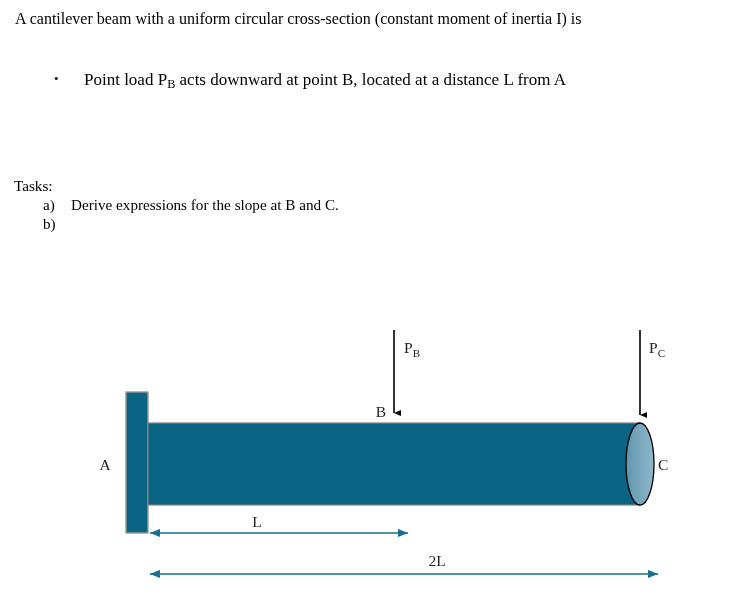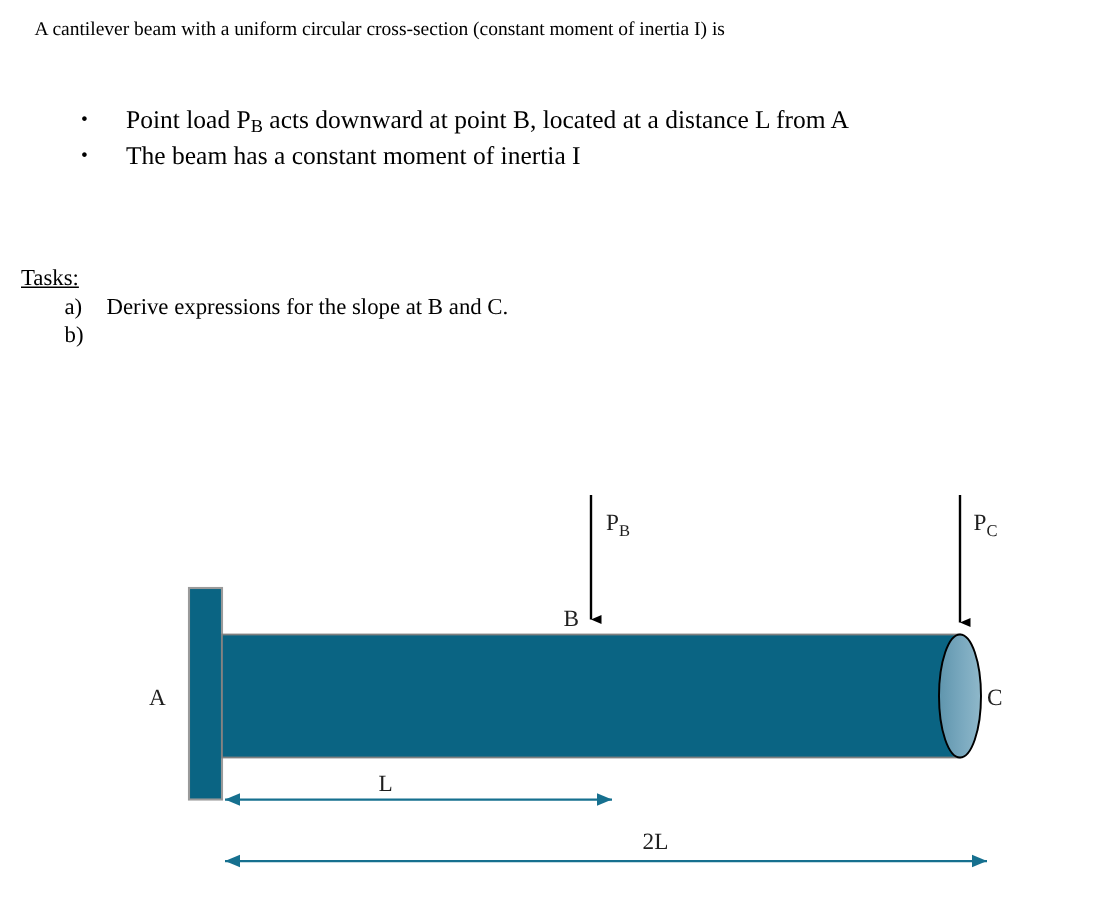--- a/index.html
+++ b/index.html
@@ -13,24 +13,24 @@
     height: 610px;
     position: relative;
     overflow: hidden;
     font-family: "Liberation Serif", "DejaVu Serif", serif;
     color: #000000;
   }
 
   
   #problem-statement {
     position: absolute;
-    left: 23px;
+    left: 15px;
     top: 8px;
     width: 716px;
-    font-size: 13px;
+    font-size: 16px;
     line-height: 21px;
   }
   #problem-statement .para {
     margin: 0;
   }
 
   
   #given-list {
     position: absolute;
     left: 14px;
@@ -55,21 +55,20 @@
     font-size: 13px;
   }
 
   
   #tasks-block {
     position: absolute;
     left: 14px;
     top: 176px;
     font-size: 15.2px;
     line-height: 19px;
-    text-decoration: underline;
   }
   #tasks-heading { margin: 0; }
   #tasks-list {
     margin: 0;
     padding: 0;
     list-style: none;
   }
   #tasks-list li {
     position: relative;
     padding-left: 29px;
@@ -108,23 +107,20 @@
 <style>#given-list li::before{content:"•";}</style></head>
 <body>
 
 <div id="problem-statement">
   <p class="para">A cantilever beam with a uniform circular cross-section (constant moment of inertia I) is</p>
 </div>
 
 <ul id="given-list">
   <li>
     <span>Point load P</span><sub>B</sub><span> acts downward at point B, located at a distance L from A</span>
-  </li>
-  <li>
-    <span>The beam has a constant moment of inertia I</span>
   </li>
 </ul>
 
 <div id="tasks-block">
   <div id="tasks-heading">Tasks:</div>
   <ul id="tasks-list">
     <li>
       <span class="task-marker">a)</span>
       <span class="task-text">Derive expressions for the slope at B and C.</span>
     </li>

